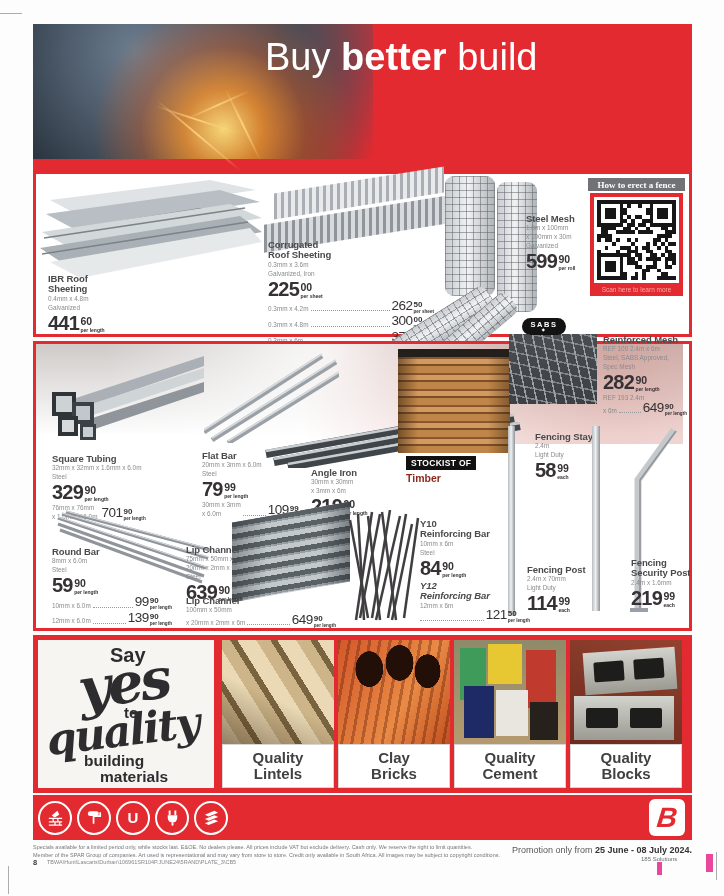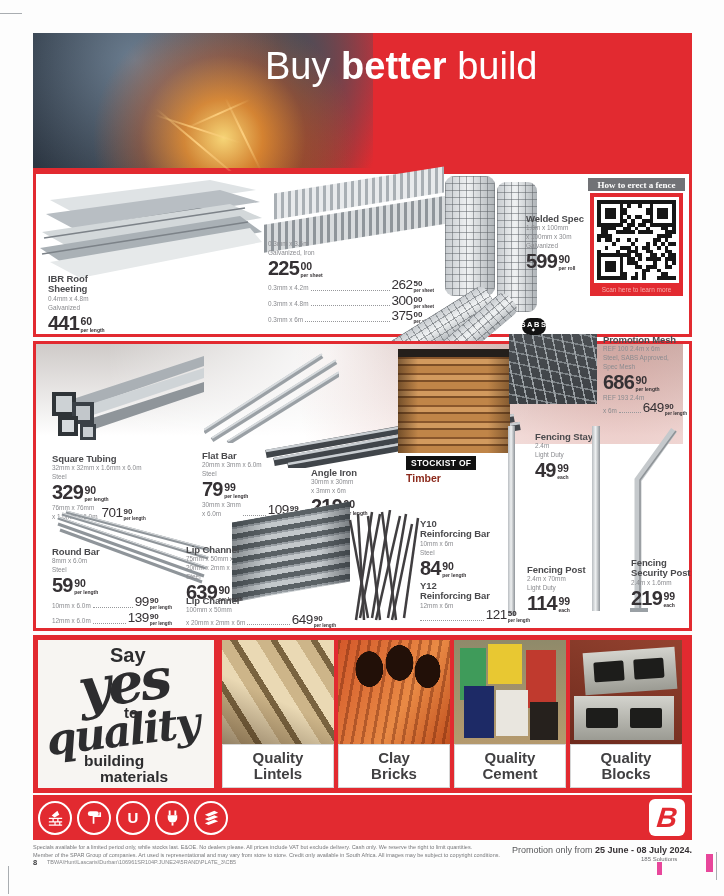--- a/index.html
+++ b/index.html
@@ -1,20 +1,20 @@
 <!DOCTYPE html>
 <html><head>
 <meta charset="utf-8">
 <style>
   html,body{margin:0;padding:0;background:#fff;}
   #page{position:relative;width:724px;height:896px;background:#fdfdfd;overflow:hidden;
         font-family:"Liberation Sans",sans-serif;-webkit-font-smoothing:antialiased;}
   .abs{position:absolute;}
   
-  .hero{left:33px;top:33px;width:659px;height:151px;background:#e22a30;overflow:hidden;}
+  .hero{left:33px;top:24px;width:659px;height:151px;background:#e22a30;overflow:hidden;}
   .hero-photo{position:absolute;left:0;top:0;width:340px;height:135px;
     background:
       radial-gradient(circle at 56% 78%, rgba(255,220,120,.95), rgba(255,150,40,.75) 18%, rgba(230,90,20,.35) 38%, transparent 60%),
       radial-gradient(circle at 30% 20%, rgba(120,140,160,.8), transparent 55%),
       radial-gradient(circle at 75% 15%, rgba(70,80,95,.9), transparent 50%),
       linear-gradient(90deg,#2c3642 0%,#3a4450 45%,#6e4038 78%,#e22a30 100%);}
   .spark{position:absolute;background:linear-gradient(90deg,rgba(255,210,130,0),rgba(255,210,130,.9),rgba(255,210,130,0));height:2px;border-radius:2px;}
   .hero-text{position:absolute;left:232px;top:12px;color:#fff;}
   .h1{font-size:38px;line-height:1.15;letter-spacing:0px;}
   .h1 b{font-weight:700;}
@@ -157,20 +157,21 @@
           </span>
         </div>
     </div>
 
     <div class="imgbox" style="left:228px;top:6px;width:190px;height:58px;">
       <div class="corr" style="position:absolute;left:10px;top:0;width:170px;height:26px;"></div>
       <div class="corr" style="position:absolute;left:0;top:30px;width:185px;height:28px;background:repeating-linear-gradient(90deg,#8f959a 0 3px,#d8dbdd 3px 7px);"></div>
     </div>
 
     <div class="abs" style="left:232px;top:66px;width:166px;">
+      <div class="nm"><span>Corrugated</span><br><span>Roof Sheeting</span></div>
       <div class="sp"><span>0.3mm x 3.6m</span><br><span>Galvanized, Iron</span></div>
       <div class="pr">
           <span class="r">225</span>
           <span class="cu">
             <span class="c">00</span>
             <span class="u">per sheet</span>
           </span>
         </div>
       <div class="srow">
           <span class="ssp">0.3mm x 4.2m</span>
@@ -208,21 +209,21 @@
     </div>
 
     <div class="imgbox" style="left:403px;top:2px;width:110px;height:152px;">
       <div class="roll" style="left:6px;top:0;width:50px;height:120px;"></div>
       <div class="roll" style="left:58px;top:6px;width:40px;height:130px;"></div>
       <div class="roll" style="left:-14px;top:92px;width:30px;height:120px;transform:rotate(58deg);"></div>
       <div class="roll" style="left:18px;top:104px;width:26px;height:110px;transform:rotate(50deg);"></div>
     </div>
 
     <div class="abs" style="left:490px;top:40px;width:90px;">
-      <div class="nm">Welded Spec</div>
+      <div class="nm">Steel Mesh</div>
       <div class="sp"><span>1.8m x 100mm</span><br><span>x 100mm x 30m</span><br><span>Galvanized</span></div>
       <div class="pr">
           <span class="r">599</span>
           <span class="cu">
             <span class="c">90</span>
             <span class="u">per roll</span>
           </span>
         </div>
     </div>
 
@@ -668,21 +669,21 @@
           <div class="q1"></div>
           <div class="q1"></div>
           <div class="q1"></div>
           <div class="q1"></div>
           <div class="q1"></div>
         </div>
       <div class="scan">Scan here to learn more</div>
     </div>
   </div>
 
-  <div class="abs sabs" style="left:522px;top:318px;width:24px;height:17px;">
+  <div class="abs sabs" style="left:522px;top:318px;width:44px;height:17px;">
       <span>SABS</span>
       <i>◆</i>
     </div>
 
   <div class="abs panel p2">
     <div class="fade2" style="position:absolute;left:0;top:0;width:647px;height:100px;"></div>
 
     <svg class="imgbox" style="left:10px;top:6px;" width="160" height="100" viewBox="0 0 160 100">
       <polygon points="30,48 158,6 158,16 30,60" fill="#aab0b5"></polygon>
       <polygon points="26,60 158,18 158,28 26,72" fill="#cfd4d7"></polygon>
@@ -727,24 +728,24 @@
 
     <div class="imgbox timber" style="left:362px;top:5px;width:112px;height:96px;"></div>
     <div class="abs" style="left:370px;top:108px;">
       <div class="stockist">STOCKIST OF</div>
       <div class="timlabel">Timber</div>
     </div>
 
     <div class="imgbox meshphoto" style="left:473px;top:-10px;width:88px;height:70px;z-index:5;"></div>
 
     <div class="abs" style="left:567px;top:-9px;width:84px;">
-      <div class="nm">Promotion Mesh</div>
+      <div class="nm">Reinforced Mesh</div>
       <div class="sp"><span>REF 100 2.4m x 6m</span><br><span>Steel, SABS Approved,</span><br><span>Spec Mesh</span></div>
       <div class="pr">
-          <span class="r">686</span>
+          <span class="r">282</span>
           <span class="cu">
             <span class="c">90</span>
             <span class="u">per length</span>
           </span>
         </div>
       <div class="ssp" style="margin-top:3px;">REF 193 2.4m</div>
       <div class="srow" style="margin-top:0;">
           <span class="ssp">x 6m</span>
           <span class="lead"></span>
           <span class="spr">
@@ -812,21 +813,21 @@
             <span class="u">per length</span>
           </span>
         </div>
     </div>
 
     <div class="imgbox pole" style="left:472px;top:82px;width:7px;height:190px;"></div>
     <div class="abs" style="left:499px;top:88px;width:70px;">
       <div class="nm">Fencing Stay</div>
       <div class="sp"><span>2.4m</span><br><span>Light Duty</span></div>
       <div class="pr">
-          <span class="r">49</span>
+          <span class="r">58</span>
           <span class="cu">
             <span class="c">99</span>
             <span class="u">each</span>
           </span>
         </div>
     </div>
 
     <div class="imgbox pole" style="left:556px;top:82px;width:8px;height:185px;"></div>
 
     <svg class="imgbox" style="left:580px;top:78px;" width="72" height="192" viewBox="0 0 72 192">
@@ -933,21 +934,21 @@
     <div class="abs" style="left:384px;top:175px;width:110px;">
       <div class="nm"><span>Y10</span><br><span>Reinforcing Bar</span></div>
       <div class="sp"><span>10mm x 6m</span><br><span>Steel</span></div>
       <div class="pr">
           <span class="r">84</span>
           <span class="cu">
             <span class="c">90</span>
             <span class="u">per length</span>
           </span>
         </div>
-      <div class="nm" style="margin-top:4px;"><span>Y12</span><br><span>Reinforcing Bar</span></div>
+      <div class="nm" style="margin-top:4px;font-style:italic;"><span>Y12</span><br><span>Reinforcing Bar</span></div>
       <div class="ssp">12mm x 6m</div>
       <div class="srow" style="margin-top:0;">
           <span class="lead" style="margin-left:0;"></span>
           <span class="spr">
             <span class="r">121</span>
             <span class="cu">
               <span class="c">50</span>
               <span class="u">per length</span>
             </span>
           </span>

